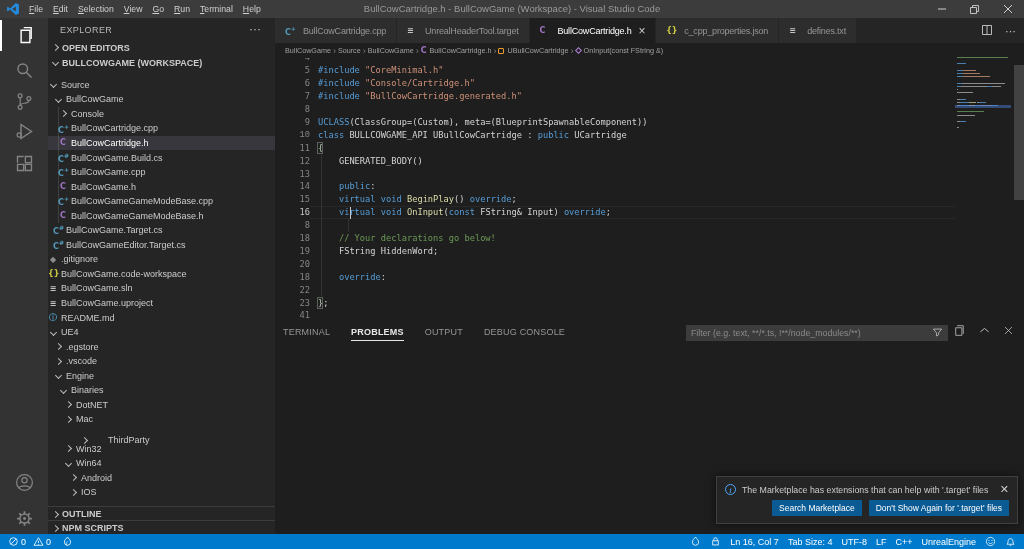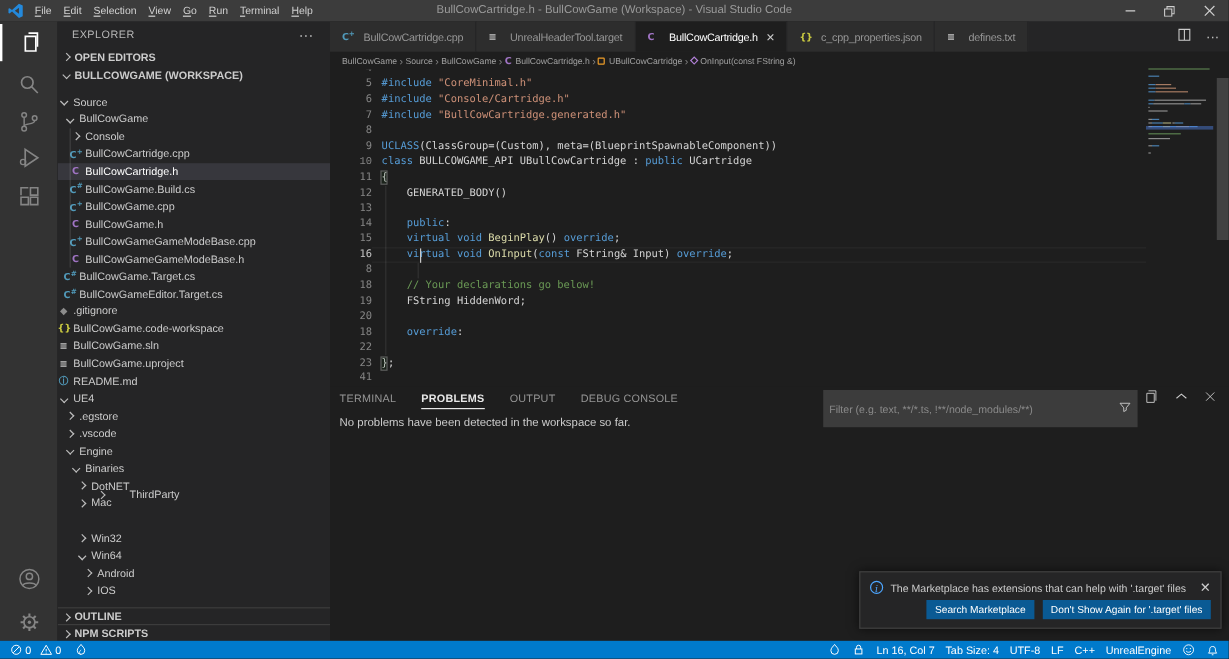--- a/index.html
+++ b/index.html
@@ -66,21 +66,21 @@
 .mm-bar{position:absolute;height:1px}
 .mm-kw{background:#4a7fae}.mm-str{background:#a67a62}.mm-com{background:#5a7f4f}.mm-fn{background:#a3a378}.mm-pl{background:#8b8b8b}
 #mm-curline{position:absolute;left:0;width:56px;height:3px;background:rgba(80,130,230,0.45)}
 #vscroll{position:absolute;left:1014px;top:65px;width:10px;height:135px;background:#424242}
 
 #panel{position:absolute;left:275px;top:322px;width:749px;height:212px;background:#1e1e1e}
 #panel-tabs{position:absolute;left:8px;top:5px;display:flex}
 .ptab{margin-right:21px;font-size:9px;letter-spacing:0.2px;color:#969696;padding-bottom:3px}
 .ptab.active{color:#e7e7e7;border-bottom:1px solid #e7e7e7;font-weight:bold}
 #panel-msg{position:absolute;left:8px;top:25px;font-size:9.5px;color:#cccccc}
-#filterbox{position:absolute;left:411px;top:3px;width:262px;height:31px;background:#3c3c3c;display:flex;align-items:center}
+#filterbox{position:absolute;left:411px;top:3px;width:262px;height:16px;background:#3c3c3c;display:flex;align-items:center}
 #filterbox input{background:transparent;border:none;outline:none;color:#bbbbbb;font-size:8.8px;padding-left:5px;flex:1;min-width:0;font-family:"Liberation Sans",sans-serif}
 #filterbox svg{margin-right:5px}
 #filterbox input::placeholder{color:#8a8a8a}
 #panel-actions{position:absolute;right:10px;top:3px;display:flex;align-items:center;color:#cccccc}
 #panel-actions .pa{margin-left:13px}
 
 #notif{position:absolute;left:716px;top:476px;width:302px;height:48px;background:#252526;border:1px solid #404040;box-shadow:0 0 8px rgba(0,0,0,0.6)}
 #notif-head{display:flex;align-items:center;padding:6px 8px 0 8px}
 #notif-info{width:11px;height:11px;border:1px solid #4da6ff;border-radius:50%;color:#4da6ff;font-size:8px;line-height:11px;text-align:center;flex:none;font-family:"DejaVu Serif",serif;font-style:italic}
 #notif-text{margin-left:6px;font-size:8.8px;color:#cccccc;white-space:nowrap}
@@ -328,21 +328,21 @@
         </span>
         <span>DotNET</span>
       </div>
       <div class="trow" style="top: 394.15px;">
         <span style="width: 15px; flex: 0 0 auto;"></span>
         <span class="chevslot">
           <span class="chev"></span>
         </span>
         <span>Mac</span>
       </div>
-      <div class="trow" style="top: 387px; gap: 16px;">
+      <div class="trow" style="top: 415px; gap: 16px;">
         <span style="width: 15px; flex: 0 0 auto;"></span>
         <span class="chevslot">
           <span class="chev"></span>
         </span>
         <span>ThirdParty</span>
       </div>
       <div class="trow" style="top: 423.25px;">
         <span style="width: 15px; flex: 0 0 auto;"></span>
         <span class="chevslot">
           <span class="chev"></span>
@@ -548,21 +548,20 @@
     <span class="pa"><svg width="11" height="11" viewBox="0 0 16 16">
           <path d="M3 1h9v12M1 4h9v11H1z" fill="none" stroke="#cccccc" stroke-width="1.1"></path>
         </svg></span>
     <span class="pa"><svg width="11" height="11" viewBox="0 0 16 16">
           <path d="M2 10l6-5 6 5" fill="none" stroke="#cccccc" stroke-width="1.3"></path>
         </svg></span>
     <span class="pa"><svg width="11" height="11" viewBox="0 0 16 16">
           <path d="M3 3l10 10M13 3L3 13" stroke="#cccccc" stroke-width="1.1"></path>
         </svg></span>
   </div>
-  <div id="panel-msg">No problems have been detected in the workspace so far.</div>
 </div>
 
 <div id="notif">
   <div id="notif-head">
     <span id="notif-info">i</span>
     <span id="notif-text">The Marketplace has extensions that can help with '.target' files</span>
     <span id="notif-close">✕</span>
   </div>
   <div id="notif-btns">
       <span class="nbtn">Search Marketplace</span>

